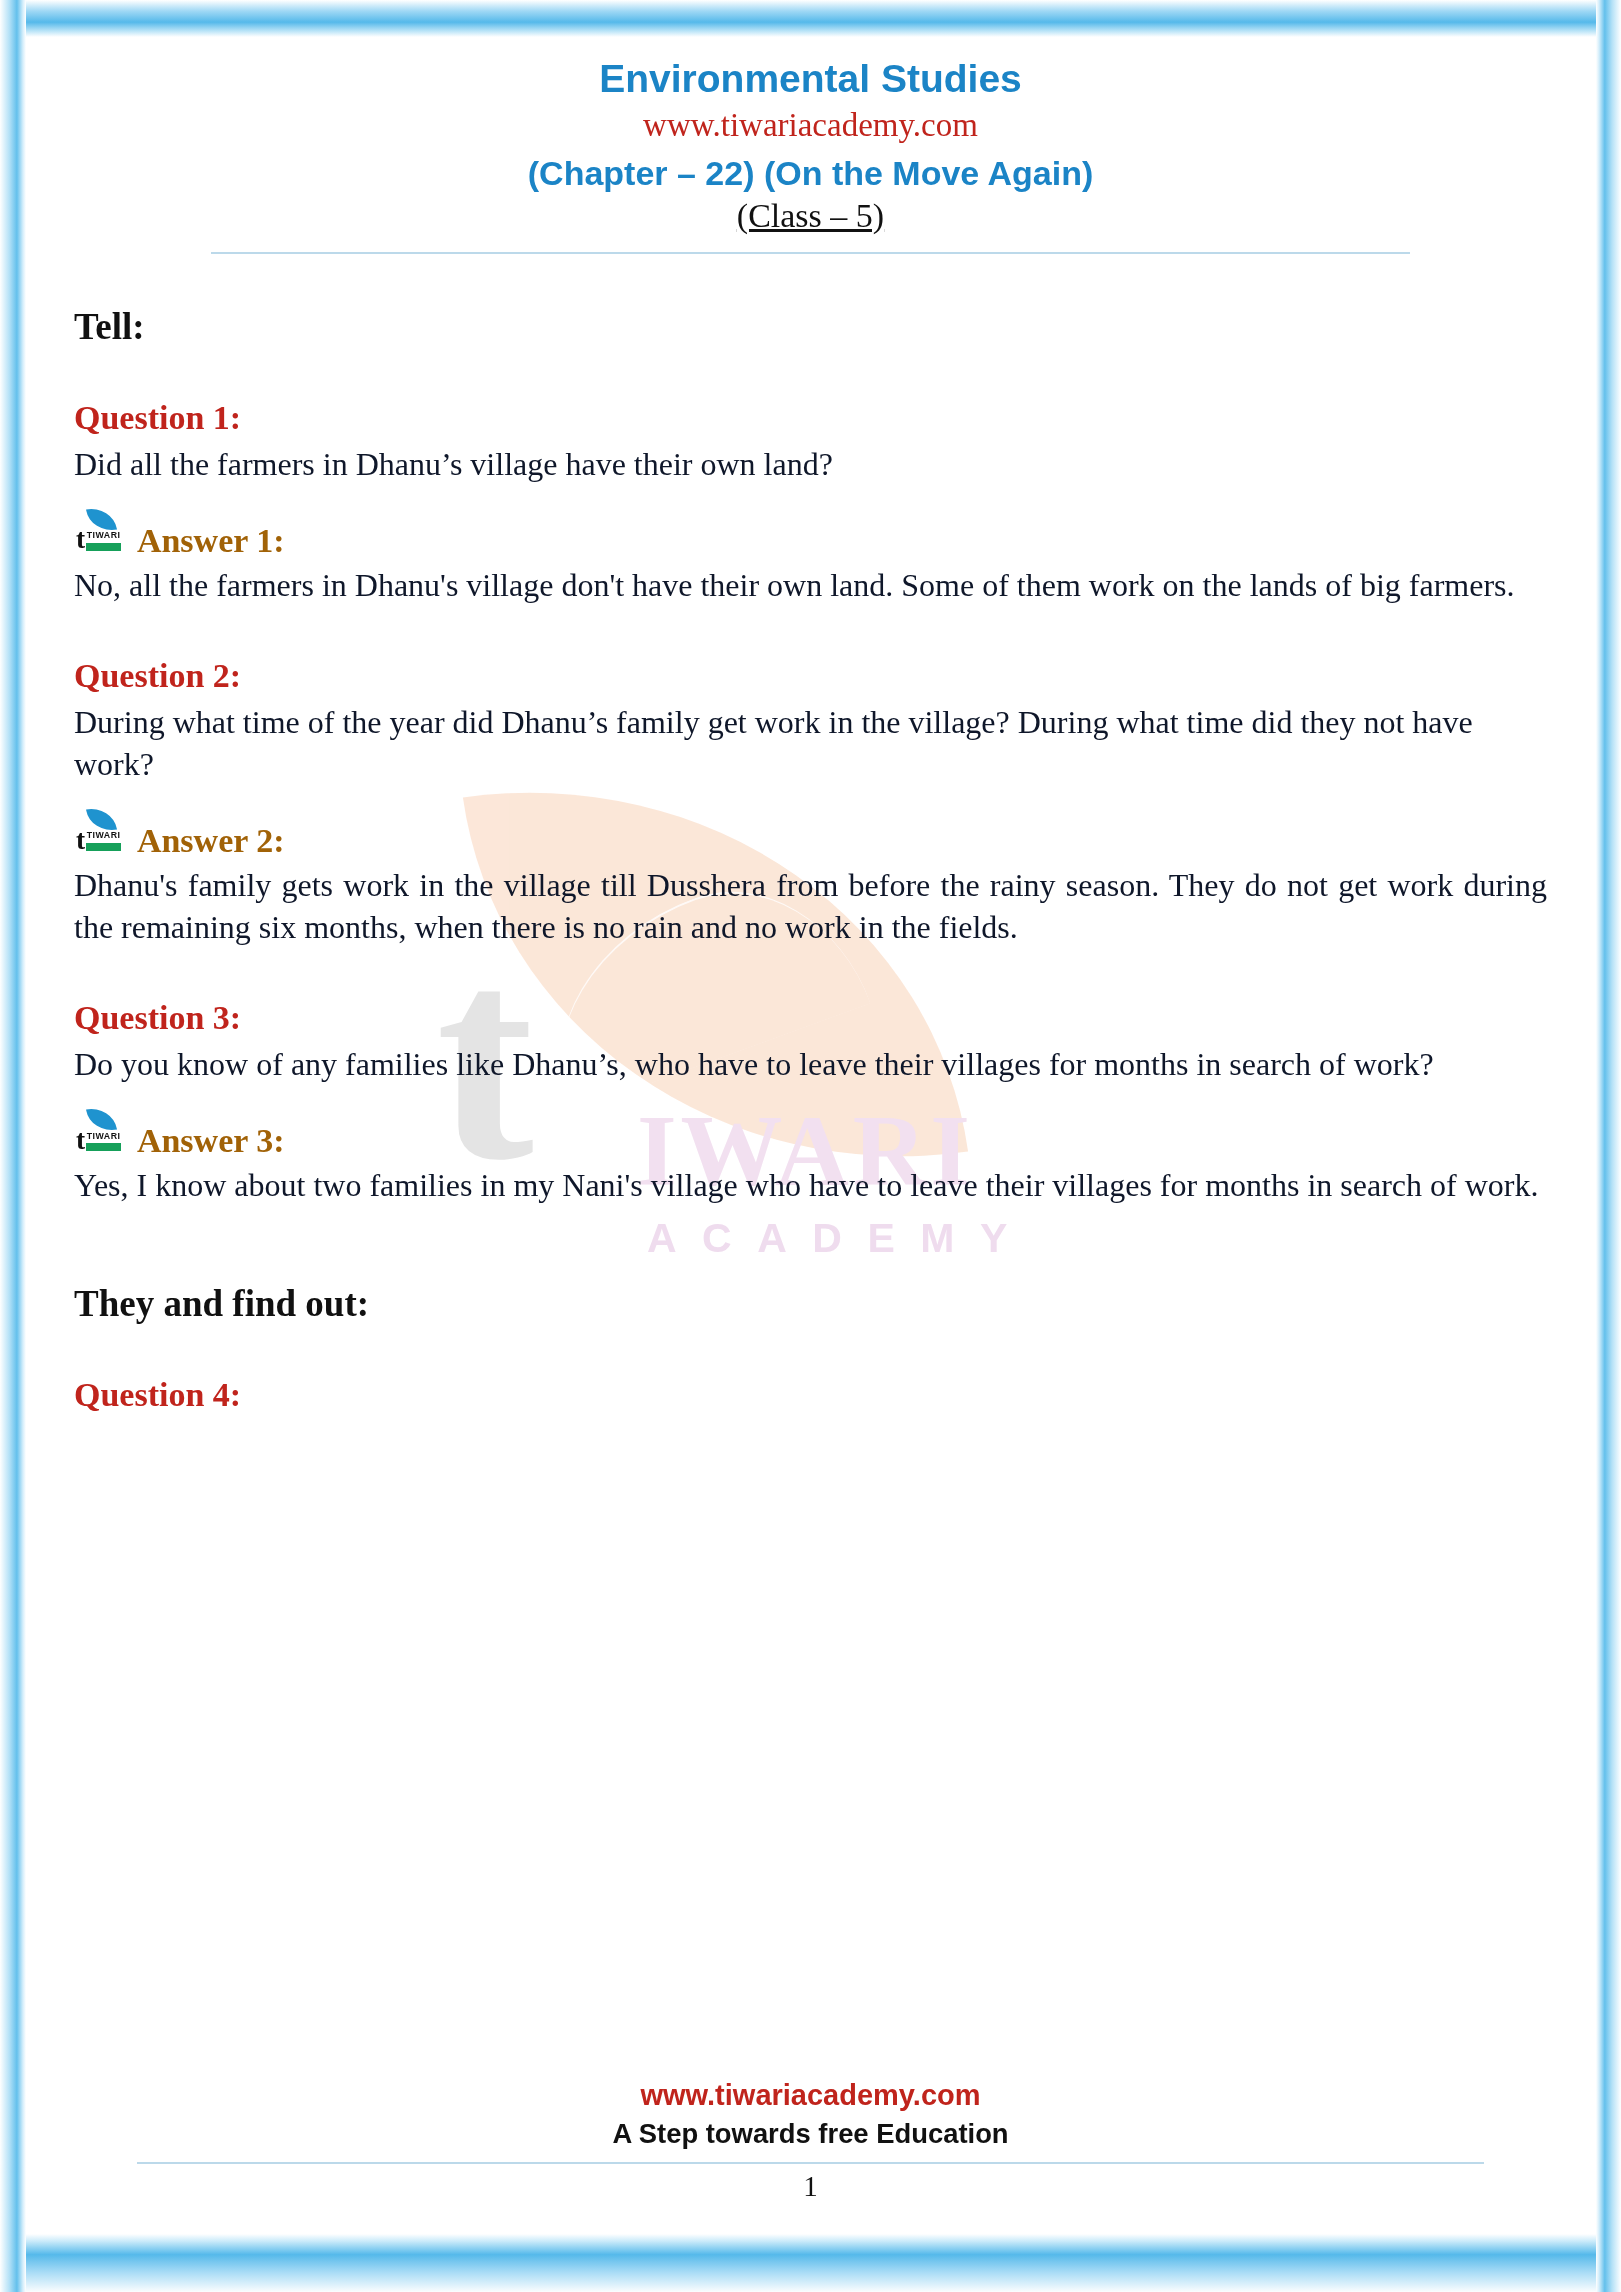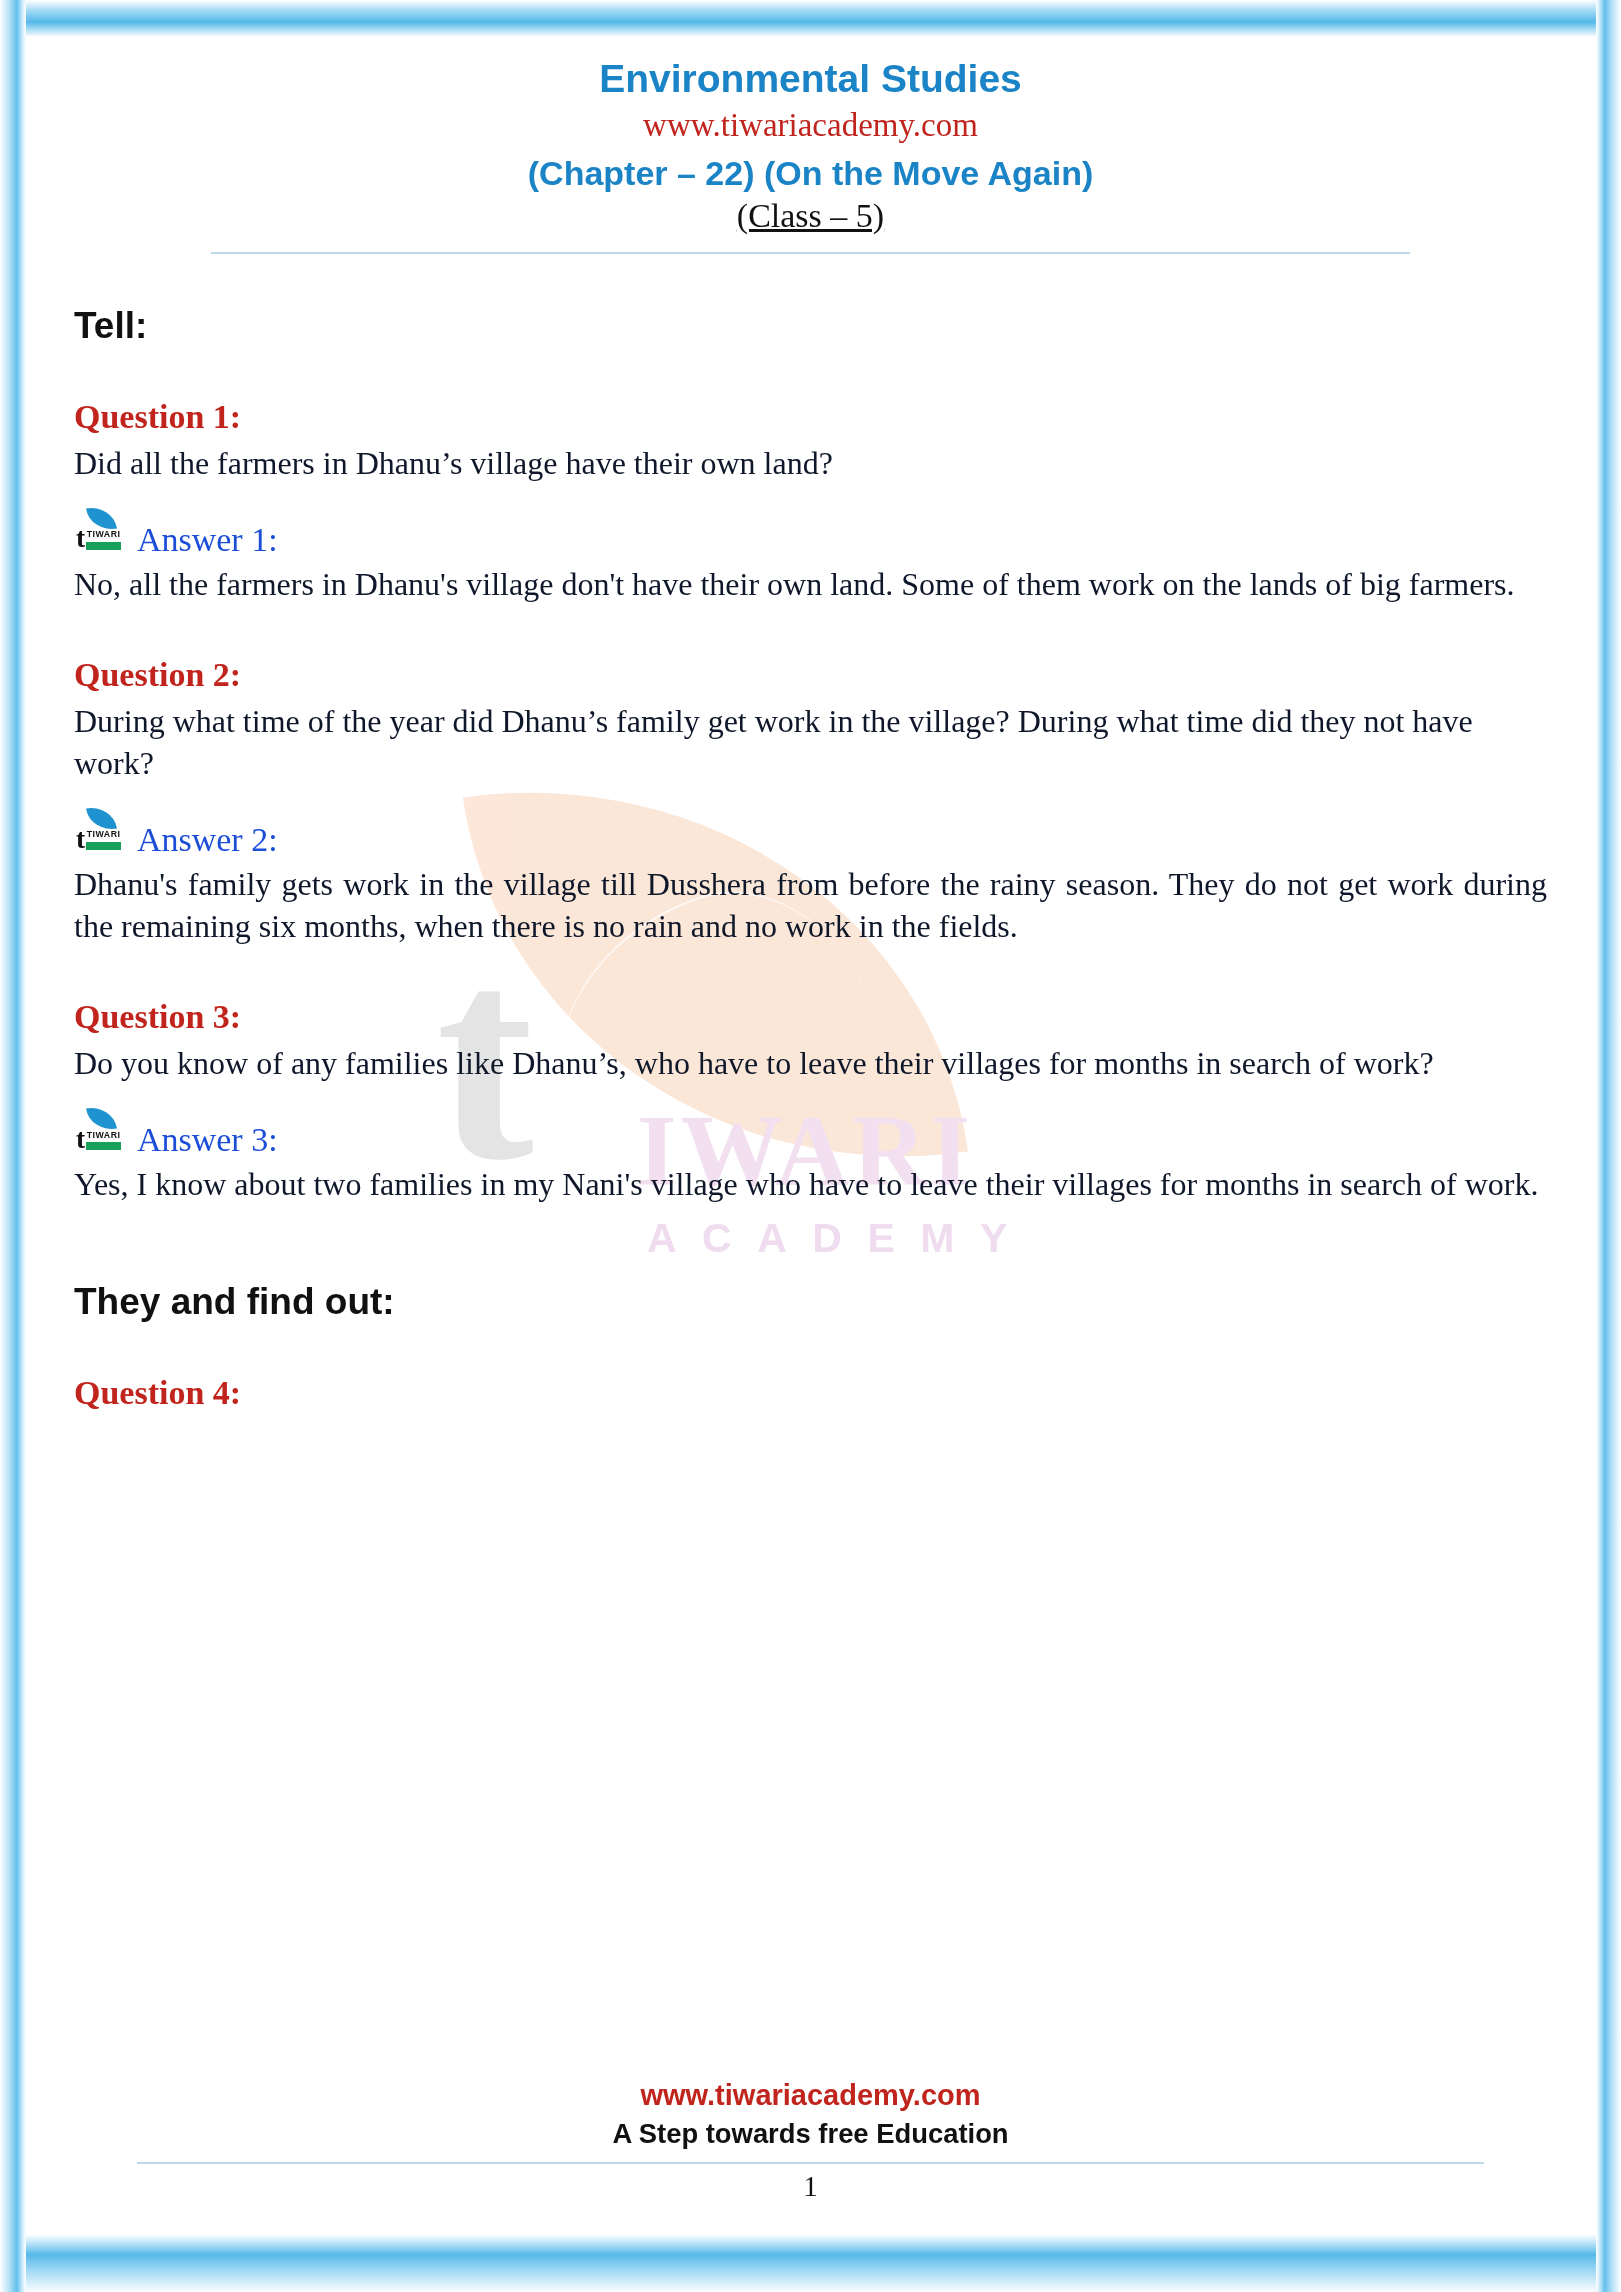--- a/index.html
+++ b/index.html
@@ -148,21 +148,21 @@
     margin-top: 3.9px;
     text-decoration: underline;
   }
   .rule {
     height: 2px;
     background: #bcd9ea;
     margin: 17.6px 137px 0 137px;
   }
 
   .section-heading {
-    font-family: Liberation Sans, sans-serif;
+    font-family: Liberation Serif, serif;
     font-weight: 700;
     font-size: 37px;
     color: #111111;
     margin-top: 51px;
   }
   .section-heading.lower {
     margin-top: 76px;
   }
 
   .q-label {
@@ -184,23 +184,23 @@
   }
 
   .a-head {
     display: flex;
     align-items: flex-end;
     margin-top: 21.6px;
     gap: 5.9px;
   }
   .a-label {
     font-family: "Liberation Serif", serif;
-    font-weight: 400;
+    font-weight: 700;
     font-size: 34px;
-    color: #1d4ed8;
+    color: #a16207;
     line-height: 1;
     margin-top: 15px;
   }
 
   
   .logo-mark {
     position: relative;
     width: 57px;
     height: 51px;
     flex: 0 0 57px;

